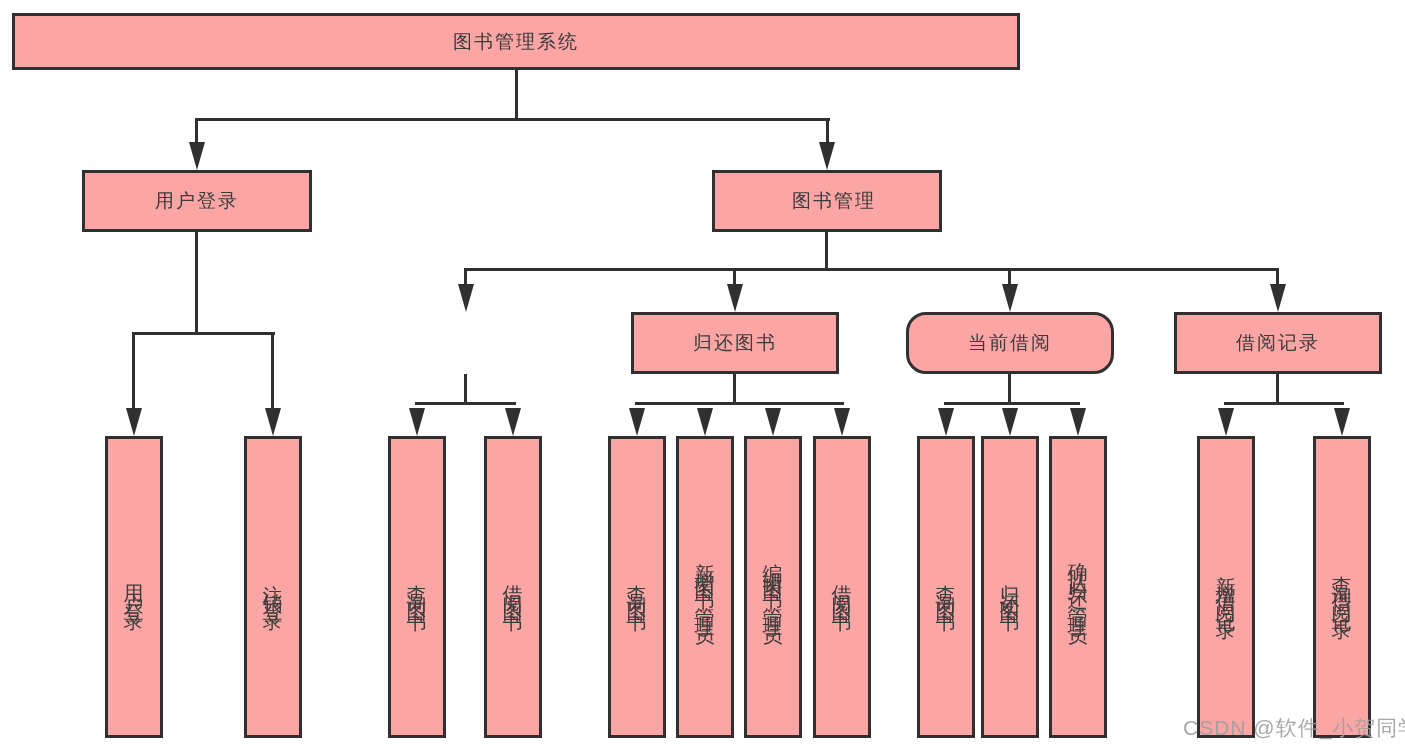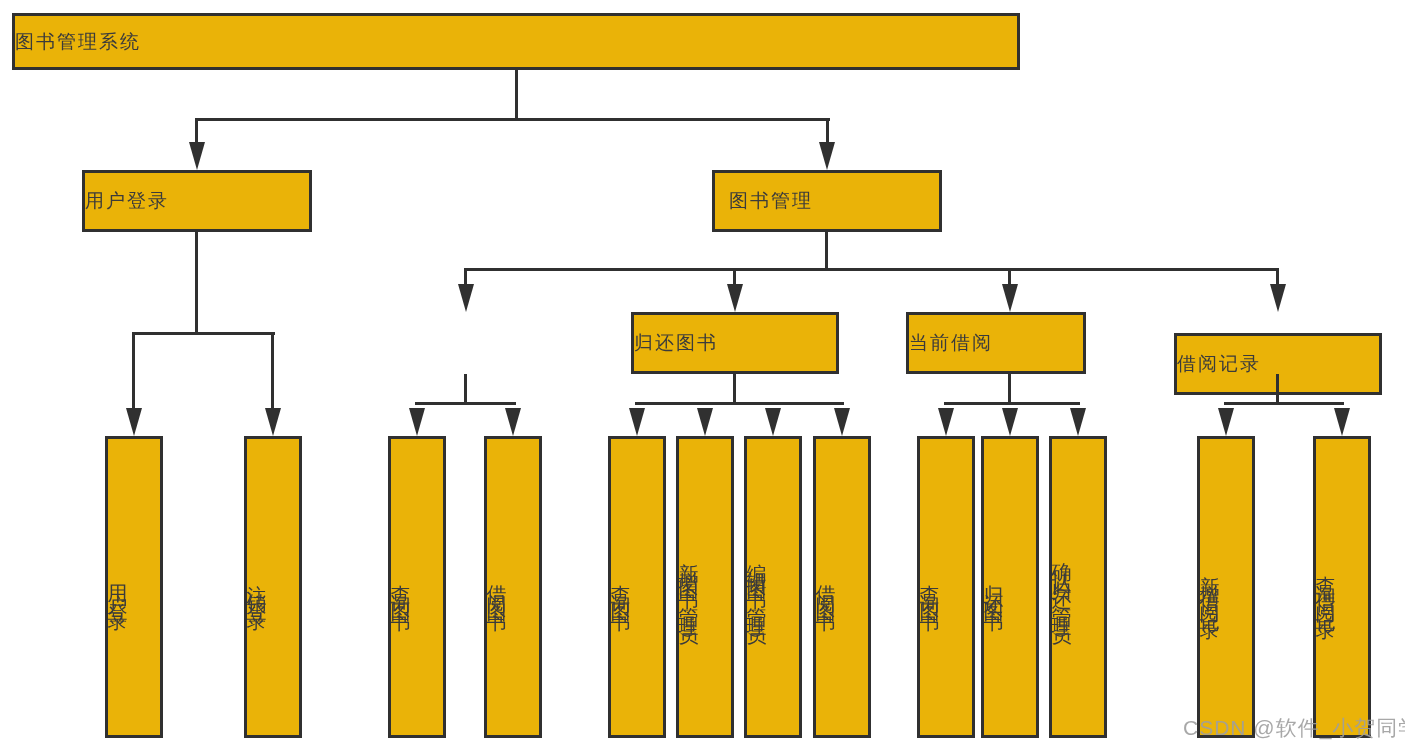--- a/index.html
+++ b/index.html
@@ -11,23 +11,24 @@
     position:relative;
     width:1405px;height:747px;
     background:#ffffff;
     font-family:"Liberation Sans","DejaVu Sans",sans-serif;
     overflow:hidden;
   }
   .node{
     position:absolute;
     box-sizing:border-box;
     border:3px solid var(--line);
-    background:#eab308;
+    background:#fca5a5;
     display:flex;
     align-items:center;
+    justify-content:center;
     color:var(--text);
   }
   .h-label{
     font-size:19px;
     letter-spacing:2px;
     white-space:nowrap;
   }
   .v-label{
     writing-mode:vertical-rl;
     text-orientation:mixed;
@@ -93,24 +94,24 @@
   <div class="line" style="left:1008px;top:268px;width:3px;height:18px;"></div>
   <div class="line" style="left:1276px;top:268px;width:3px;height:18px;"></div>
   <div class="arrow" style="left:458px;top:284px;"></div>
   <div class="arrow" style="left:727px;top:284px;"></div>
   <div class="arrow" style="left:1002px;top:284px;"></div>
   <div class="arrow" style="left:1270px;top:284px;"></div>
 
   <div class="node" style="left:631px;top:312px;width:208px;height:62px;">
     <span class="h-label">归还图书</span>
   </div>
-  <div class="node" style="left:906px;top:312px;width:180px;height:62px;">
+  <div class="node" style="left:906px;top:312px;width:208px;height:62px;border-radius:20px;">
     <span class="h-label">当前借阅</span>
   </div>
-  <div class="node" style="left:1174px;top:312px;width:208px;height:62px;margin-top:21px;">
+  <div class="node" style="left:1174px;top:312px;width:208px;height:62px;">
     <span class="h-label">借阅记录</span>
   </div>
 
   <div class="line" style="left:464px;top:374px;width:3px;height:30px;"></div>
   <div class="line" style="left:733px;top:374px;width:3px;height:30px;"></div>
   <div class="line" style="left:1008px;top:374px;width:3px;height:30px;"></div>
   <div class="line" style="left:1276px;top:374px;width:3px;height:30px;"></div>
 
   <div class="line" style="left:415px;top:402px;width:101px;height:3px;"></div>
   <div class="line" style="left:635px;top:402px;width:209px;height:3px;"></div>

